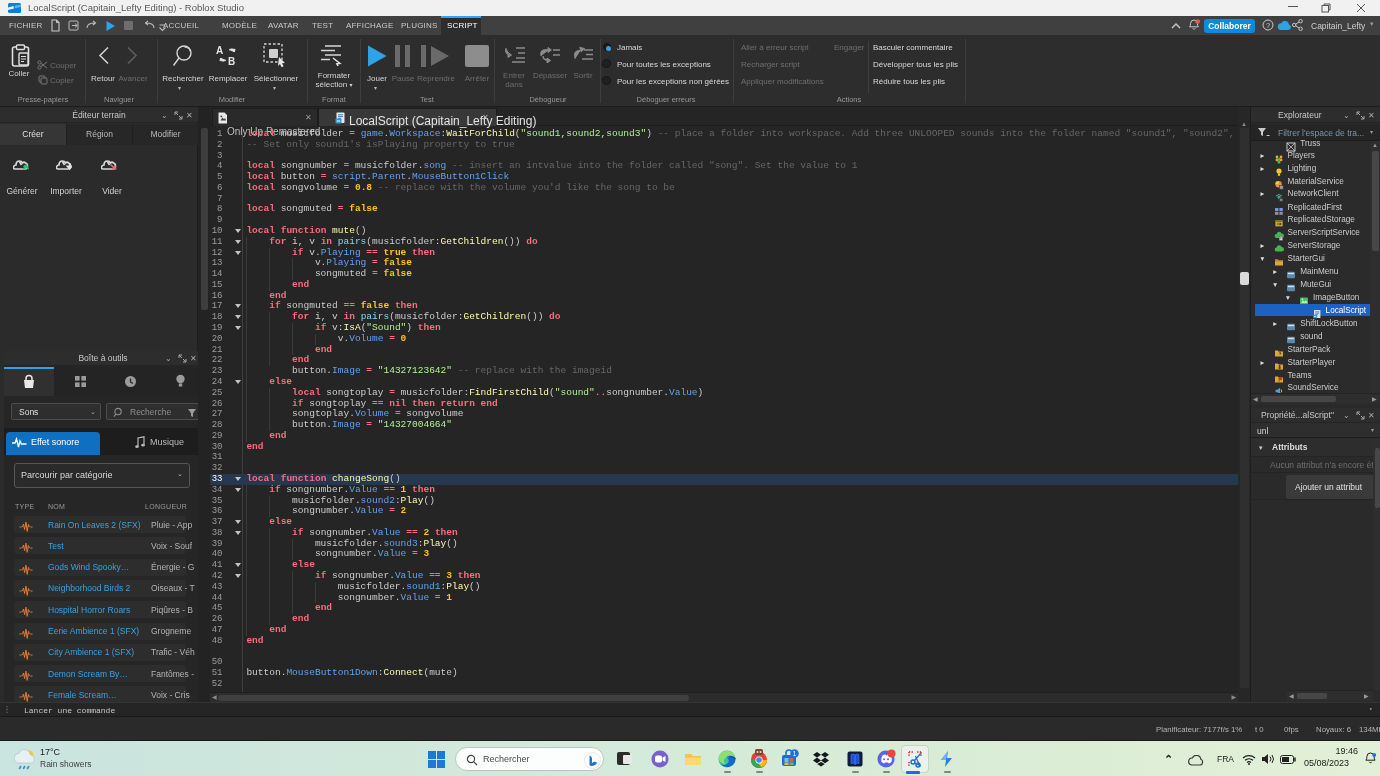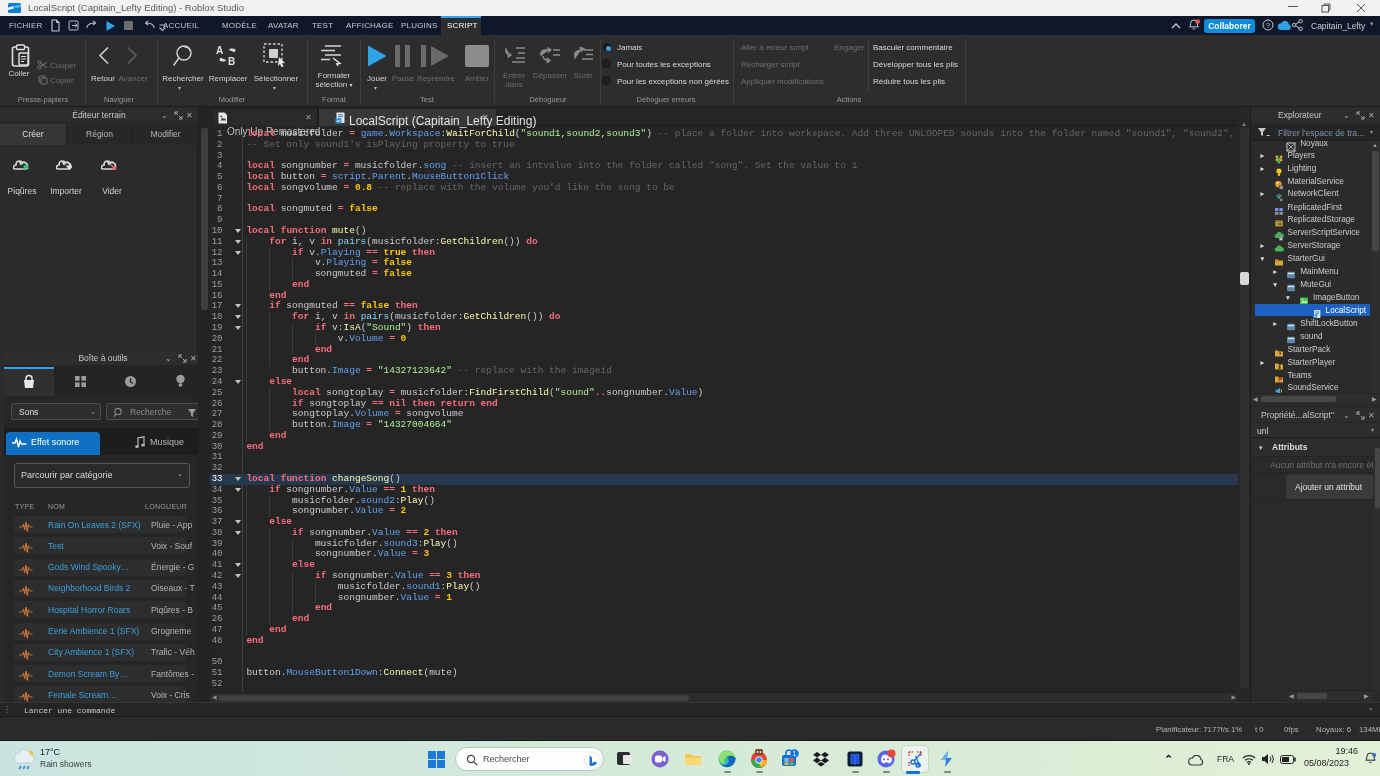--- a/index.html
+++ b/index.html
@@ -1,20 +1,20 @@
 <!DOCTYPE html>
 <html><head><meta charset="utf-8"><style>
 *{margin:0;padding:0;box-sizing:border-box}
 body{width:1380px;height:776px;overflow:hidden;font-family:"Liberation Sans",sans-serif;background:#2b2b2b;position:relative}
 .abs{position:absolute}
 
 #title{position:absolute;left:0;top:0;width:1380px;height:16px;background:#f1f1f1;color:#4d4d4d;font-size:9px}
 #title .tx{position:absolute;left:28px;top:2px;font-size:9.5px;color:#585858}
 
-#menu{position:absolute;left:0;top:16px;width:1380px;height:19px;background:#0f172a;color:#c9c9c9;font-size:8px}
+#menu{position:absolute;left:0;top:16px;width:1380px;height:19px;background:#404040;color:#c9c9c9;font-size:8px}
 .mitem{position:absolute;top:5px;letter-spacing:.2px}
 #stab{position:absolute;left:441px;top:0;width:40px;height:19px;background:#2d2d2d;border-top:2px solid #30a2ff}
 
 #ribbon{position:absolute;left:0;top:35px;width:1380px;height:72px;background:#2d2d2d;border-bottom:1px solid #1c1c1c}
 .rsep{position:absolute;top:4px;height:64px;width:1px;background:#3e3e3e}
 .rlab{position:absolute;top:60px;font-size:7.5px;color:#989898;text-align:center;width:80px}
 .blab{position:absolute;font-size:8px;color:#d4d4d4;text-align:center}
 .dlab{color:#6e6e6e}
 .rtxt{position:absolute;font-size:8px;color:#d8d8d8}
 .rdis{color:#707070}
@@ -282,21 +282,21 @@
  <svg class="abs" style="left:56px;top:48px" width="16" height="15" viewBox="0 0 16 15">
       <path d="M2 14 q-2 0 -1.5 -2 q.5 -2 2.5 -2 q0 -4 3.5 -4 q2 0 3 2 q1.5 -1.5 3 0 q2 .5 2 3 q0 3 -2.5 3 Z" fill="none" stroke="#d9d9d9" stroke-width="1.7"></path>
       <path d="M6.5 6.5 l2 3.5" stroke="#d9d9d9" stroke-width="1.7"></path>
       <path d="M13.6 8 v4 M13.6 14 l-2.4 -2.8 4.8 0 Z" stroke="#e0e0e0" fill="#e0e0e0" stroke-width="1.5"></path>
     </svg>
  <svg class="abs" style="left:101px;top:48px" width="16" height="15" viewBox="0 0 16 15">
       <path d="M2 14 q-2 0 -1.5 -2 q.5 -2 2.5 -2 q0 -4 3.5 -4 q2 0 3 2 q1.5 -1.5 3 0 q2 .5 2 3 q0 3 -2.5 3 Z" fill="none" stroke="#d9d9d9" stroke-width="1.7"></path>
       <path d="M6.5 6.5 l2 3.5" stroke="#d9d9d9" stroke-width="1.7"></path>
       <path d="M9.5 9.5 l4.2 3.8 M10.8 14 l3.8 -.2 -.9 -3.4" stroke="#e06c75" fill="#e06c75" stroke-width="1.6"></path>
     </svg>
- <div class="abs" style="left:0px;top:79px;width:44px;color:#d2d2d2;font-size:8.5px;text-align:center">Piqûres</div>
+ <div class="abs" style="left:0px;top:79px;width:44px;color:#d2d2d2;font-size:8.5px;text-align:center">Générer</div>
  <div class="abs" style="left:44px;top:79px;width:44px;color:#d2d2d2;font-size:8.5px;text-align:center">Importer</div>
  <div class="abs" style="left:92px;top:79px;width:40px;color:#d2d2d2;font-size:8.5px;text-align:center">Vider</div>
 </div>
 <div id="tbox">
  <div class="phead" style="left:0;top:0;width:198px;height:15px;text-align:center;line-height:15px">Boîte à outils</div>
  <span class="phico" style="left:161px;top:3px">⌄</span>
  <svg class="abs" style="left:174px;top:3px" width="9" height="9" viewBox="0 0 9 9">
       <path d="M1 4 V1 h3 M8 5 v3 H5 M1.2 1.2 L4 4 M7.8 7.8 L5 5" stroke="#aaa" fill="none"></path>
     </svg>
  <span class="phico" style="left:186px;top:3px">✕</span>
@@ -706,21 +706,21 @@
         <path d="M8.6 7.5 h3" stroke="#c9c9c9"></path>
       </svg>
   <span class="abs" style="left:27px;top:3.5px;font-size:8.5px;color:#7c95ac">Filtrer l'espace de tra...</span>
   <span class="abs" style="left:119px;top:4px;color:#999;font-size:6px">▾</span>
  </div>
  <div class="abs" style="left:0;top:0;width:130px;height:286px;overflow:hidden">
       <span class="ticon" style="left:35.2px;top:30.8px"><svg viewBox="0 0 10 10">
           <rect x="1" y="1" width="8" height="8" fill="none" stroke="#c8c8c8"></rect>
           <path d="M1 1 L9 9 M9 1 L1 9" stroke="#c8c8c8" stroke-width=".8" fill="none"></path>
         </svg></span>
-      <span class="tlab" style="left:49.2px;top:29.8px;color:#ccc">Noyaux</span>
+      <span class="tlab" style="left:49.2px;top:29.8px;color:#ccc">Truss</span>
 <span class="tarrR" style="left:9.5px;top:41.6px">▸</span>
       <span class="ticon" style="left:22.5px;top:42.6px"><svg viewBox="0 0 10 10">
           <circle cx="3" cy="3" r="1.4" fill="#e8a33d"></circle>
           <circle cx="7" cy="3" r="1.4" fill="#e8a33d"></circle>
           <rect x="1.6" y="4.6" width="2.8" height="2.6" rx="1" fill="#e8a33d"></rect>
           <rect x="5.6" y="4.6" width="2.8" height="2.6" rx="1" fill="#e8a33d"></rect>
           <circle cx="5" cy="5.4" r="1.4" fill="#35c64a"></circle>
           <rect x="3.6" y="6.8" width="2.8" height="2.6" rx="1" fill="#35c64a"></rect>
         </svg></span>
       <span class="tlab" style="left:36.5px;top:41.6px;color:#ccc">Players</span>

